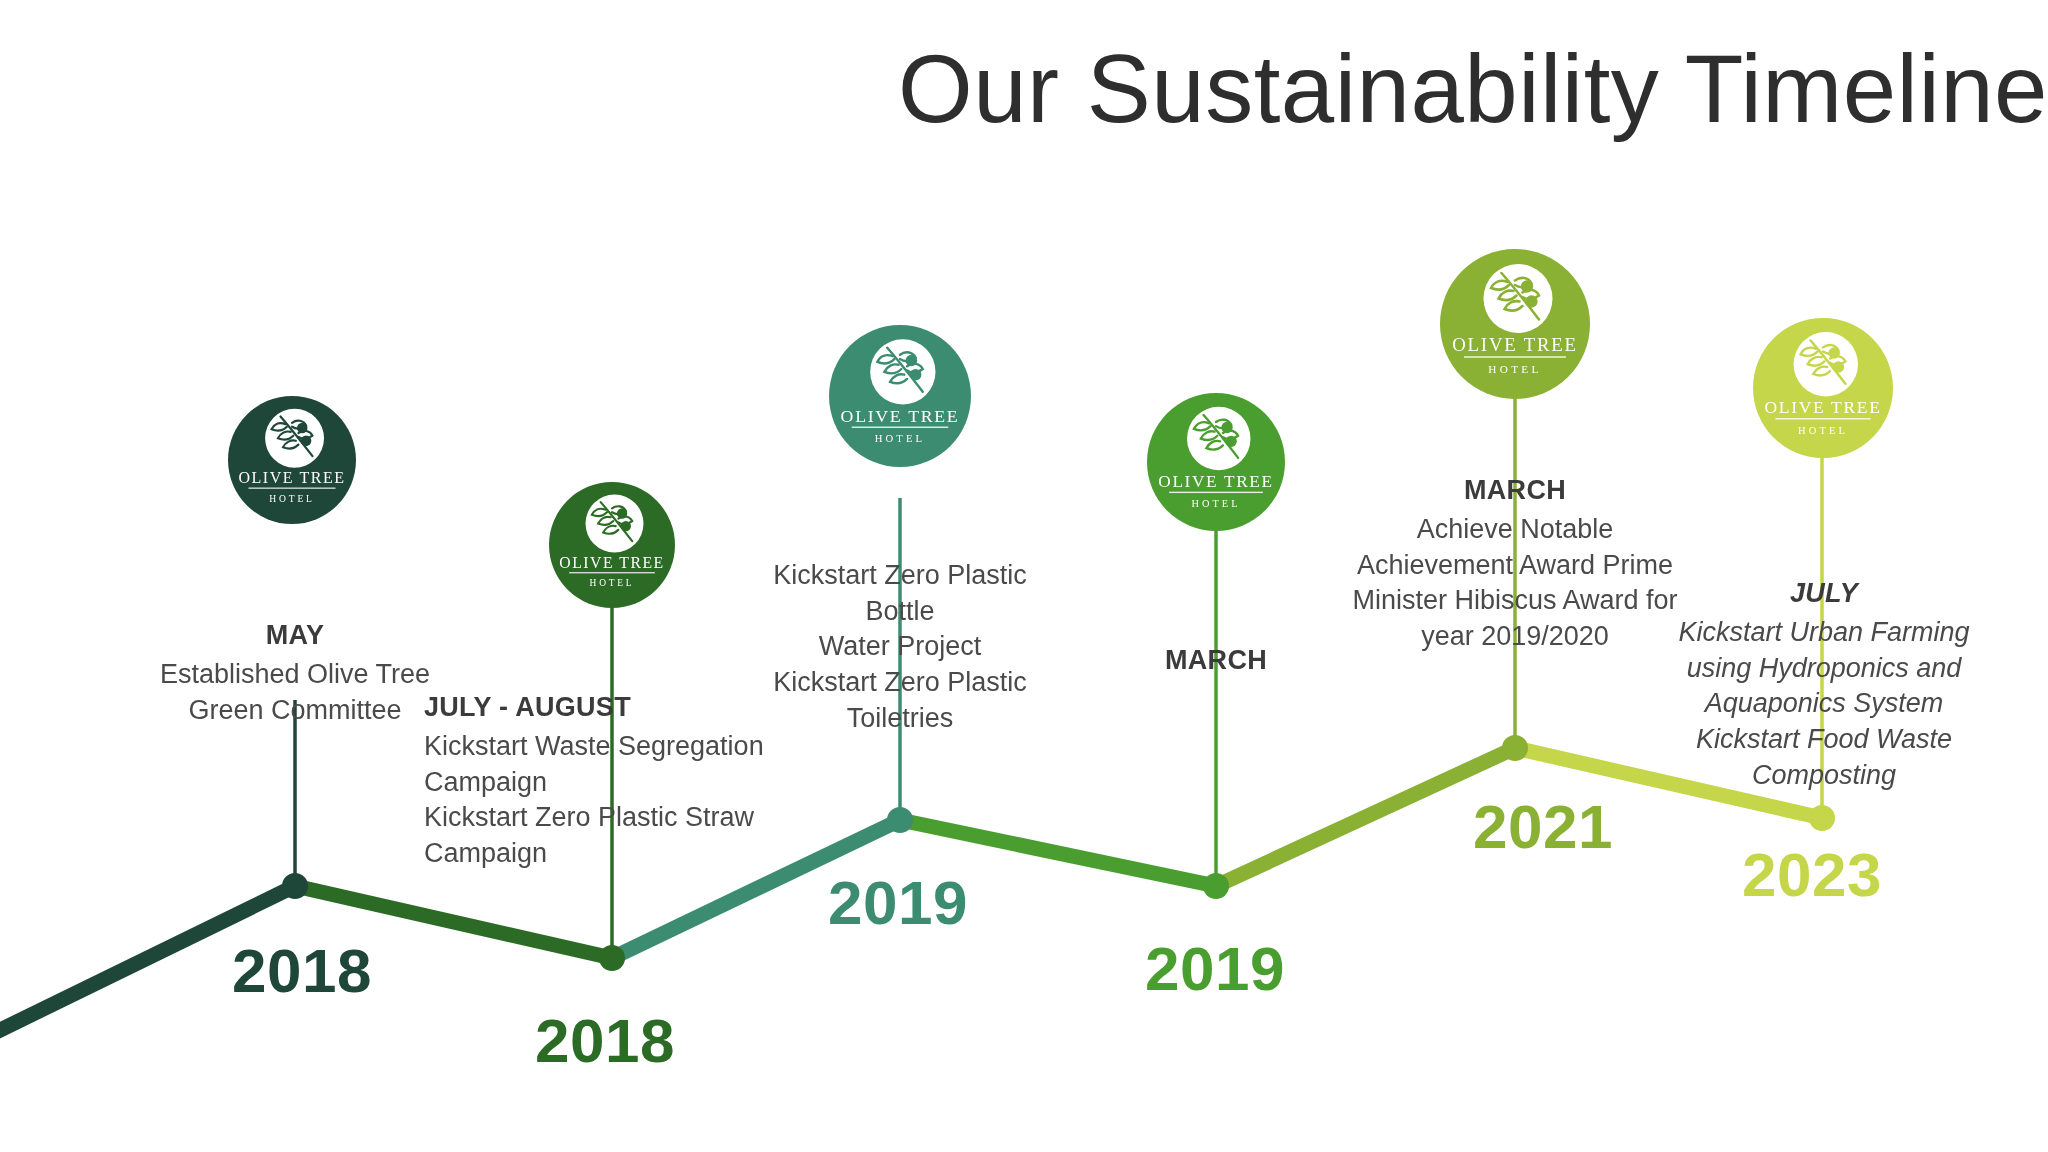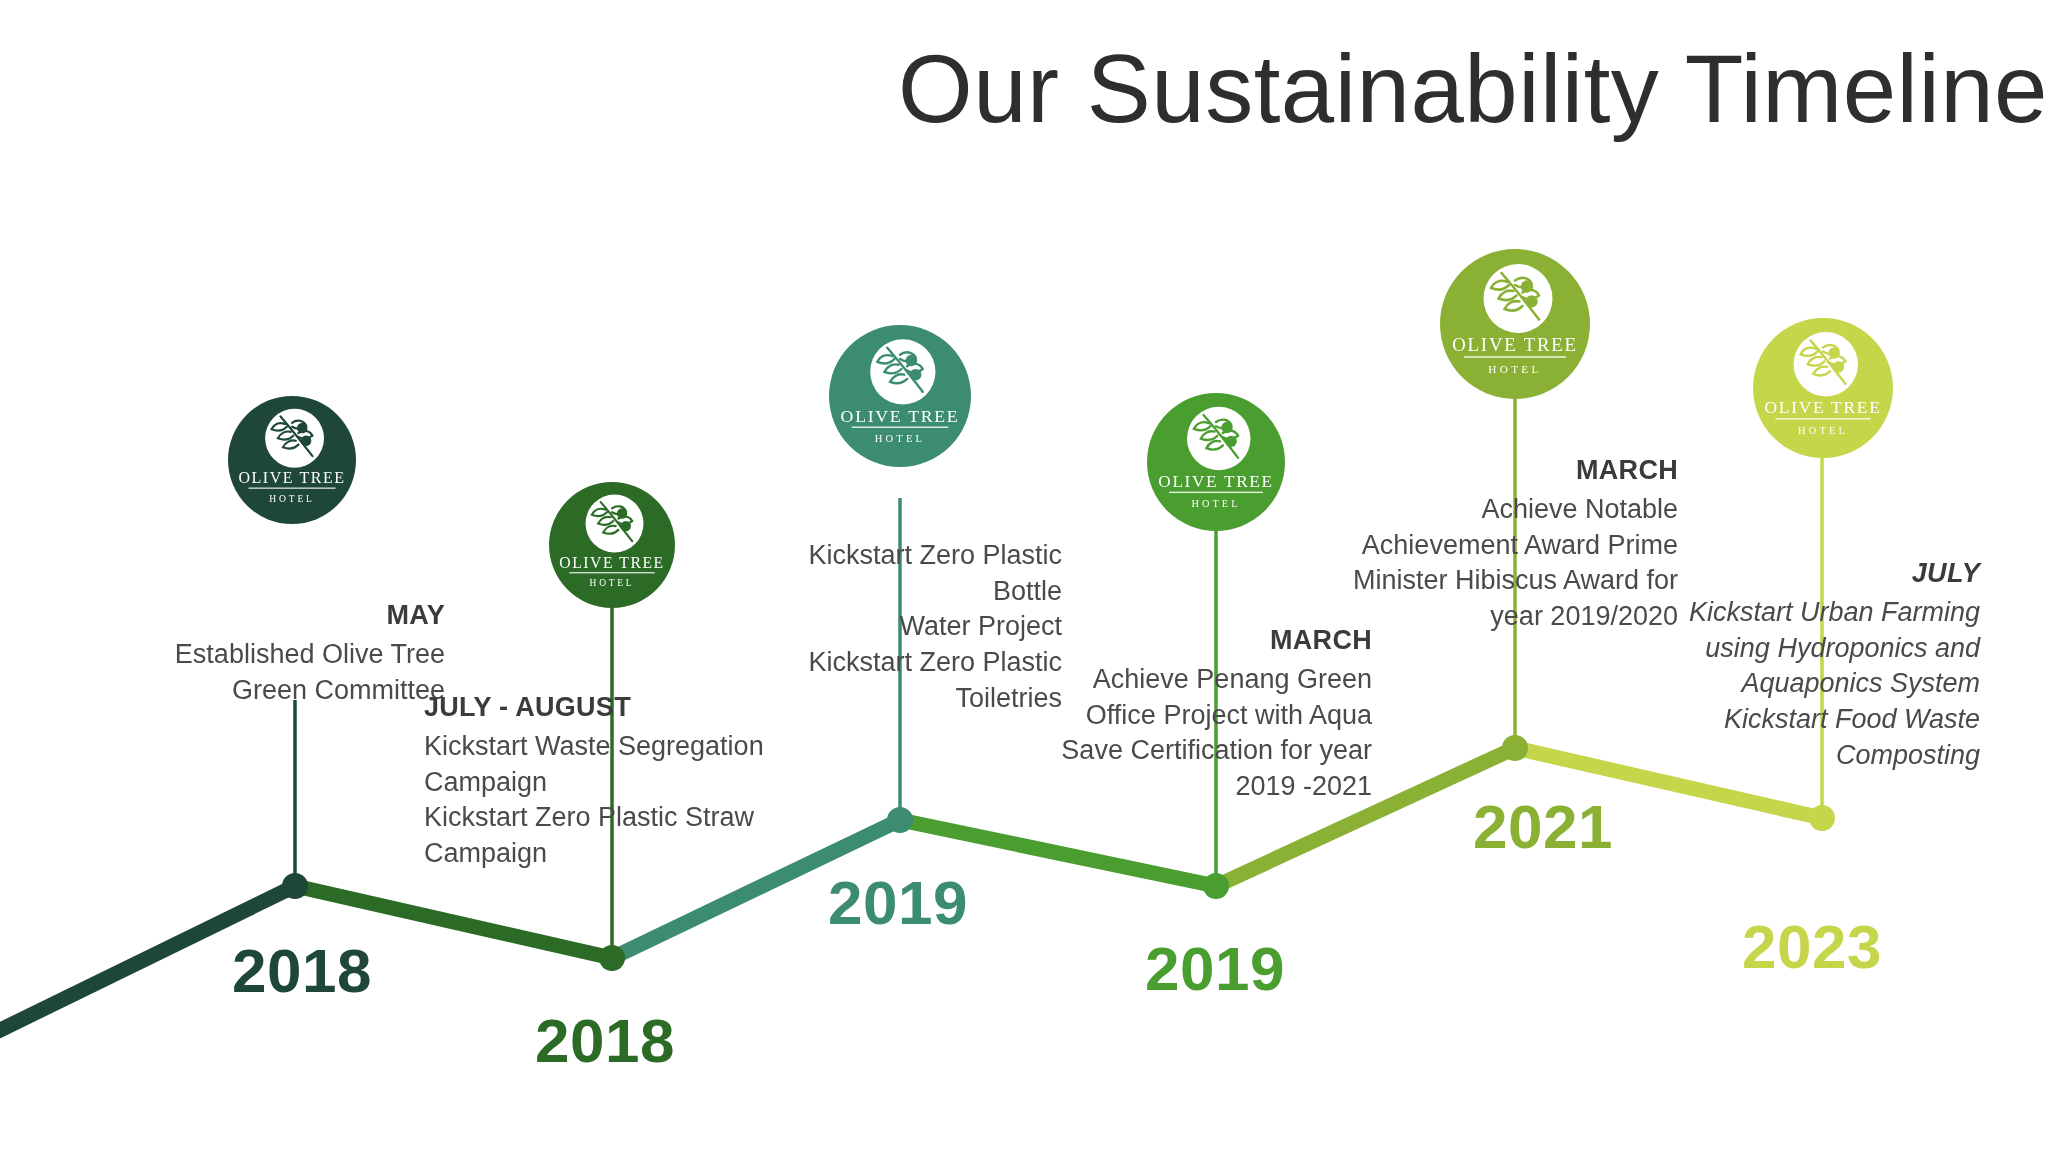--- a/index.html
+++ b/index.html
@@ -61,21 +61,21 @@
     line-height: 1.15;
   }
   .milestone .ms-desc {
     font-size: 27px;
     font-weight: normal;
     color: #4a4a4a;
     line-height: 1.32;
     margin: 0;
     white-space: pre-line;
   }
-  .milestone.align-center { text-align: right; }
+  .milestone.align-center { text-align: center; margin-top: 20px; }
   .milestone.align-left   { text-align: left; }
 
   
   .year-label {
     position: absolute;
     font-size: 62px;
     font-weight: bold;
     letter-spacing: 0.5px;
     line-height: 1;
     white-space: nowrap;
@@ -252,24 +252,20 @@
 
 <div class="milestone align-center" style="left:738px; top:538px; width:324px;">
   <div class="ms-desc">Kickstart Zero Plastic Bottle
 Water Project
 Kickstart Zero Plastic
 Toiletries</div>
 </div>
 
 <div class="milestone align-center" style="left:1060px; top:625px; width:312px;">
   <div class="ms-period">MARCH</div>
-  <div class="ms-desc">Achieve Penang Green
-Office Project with Aqua
-Save Certification for year
-2019 -2021</div>
 </div>
 
 <div class="milestone align-center" style="left:1352px; top:455px; width:326px;">
   <div class="ms-period">MARCH</div>
   <div class="ms-desc">Achieve Notable
 Achievement Award Prime
 Minister Hibiscus Award for
 year 2019/2020</div>
 </div>
 
@@ -280,13 +276,13 @@
 Aquaponics System
 Kickstart Food Waste
 Composting</div>
 </div>
 
 <div class="year-label" style="left:232px; top:940px; color:#1e4639;">2018</div>
 <div class="year-label" style="left:535px; top:1010px; color:#2c6b25;">2018</div>
 <div class="year-label" style="left:828px; top:872px; color:#3c8c72;">2019</div>
 <div class="year-label" style="left:1145px; top:938px; color:#4a9e2f;">2019</div>
 <div class="year-label" style="left:1437px; top:796px; color:#8ab034;margin-left:36px;">2021</div>
-<div class="year-label" style="left:1742px; top:916px; color:#c5d64a;">2023</div>
+<div class="year-label" style="left:1742px; top:844px; color:#c5d64a;">2023</div>
 
 </body></html>

